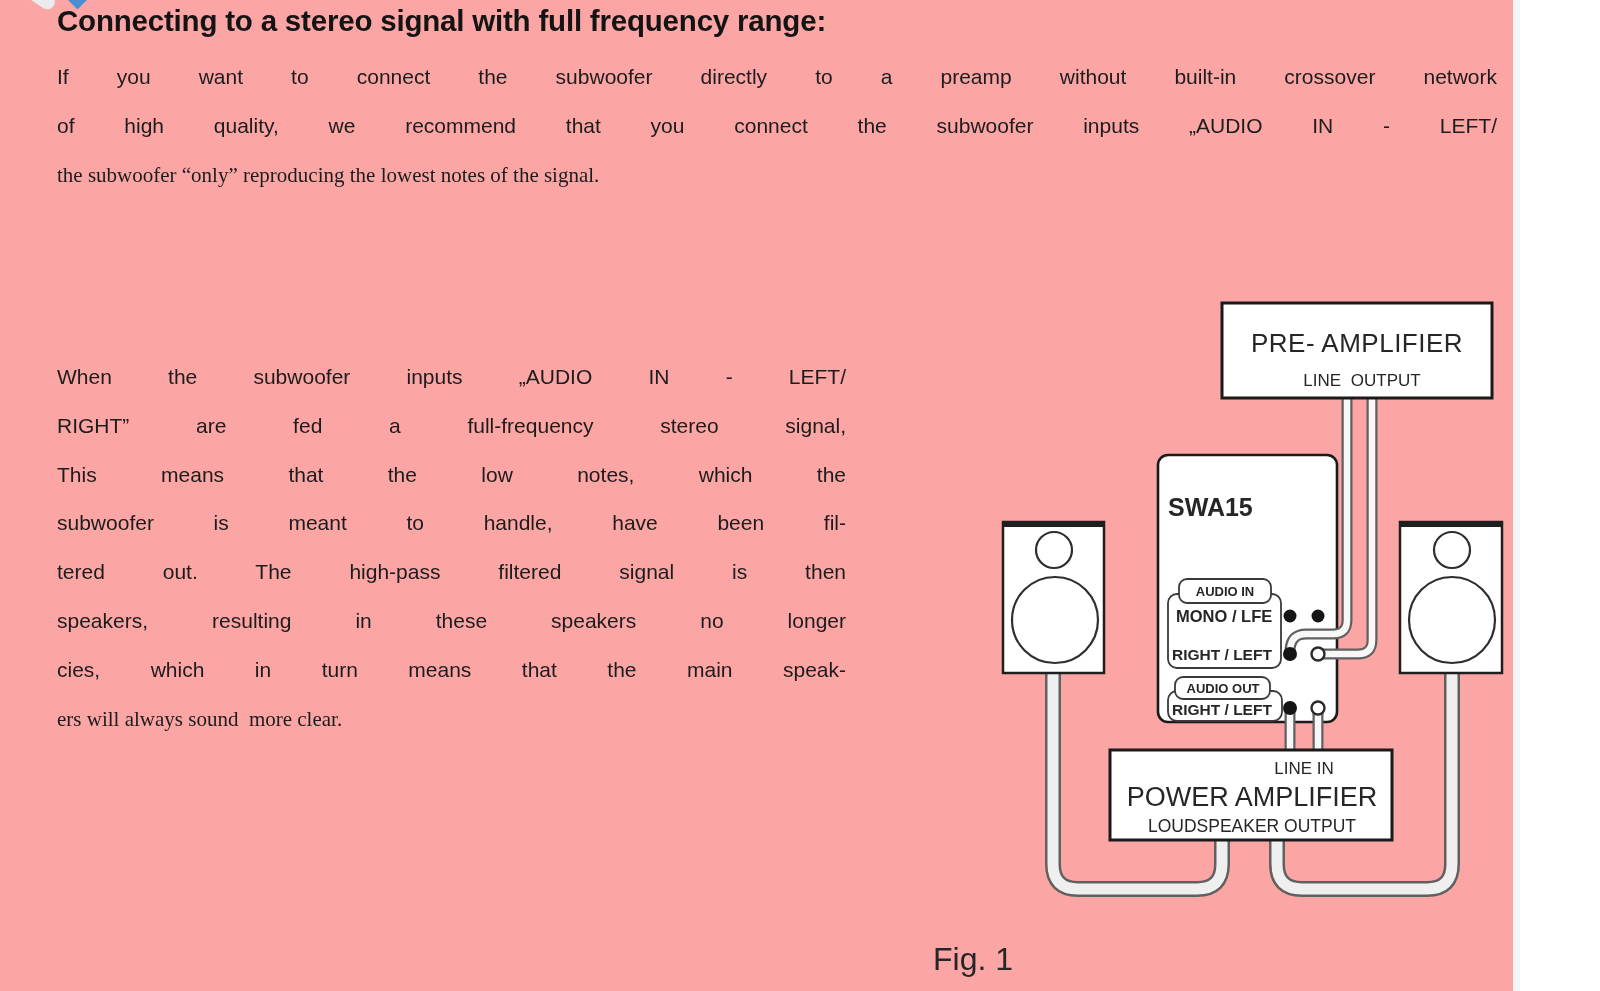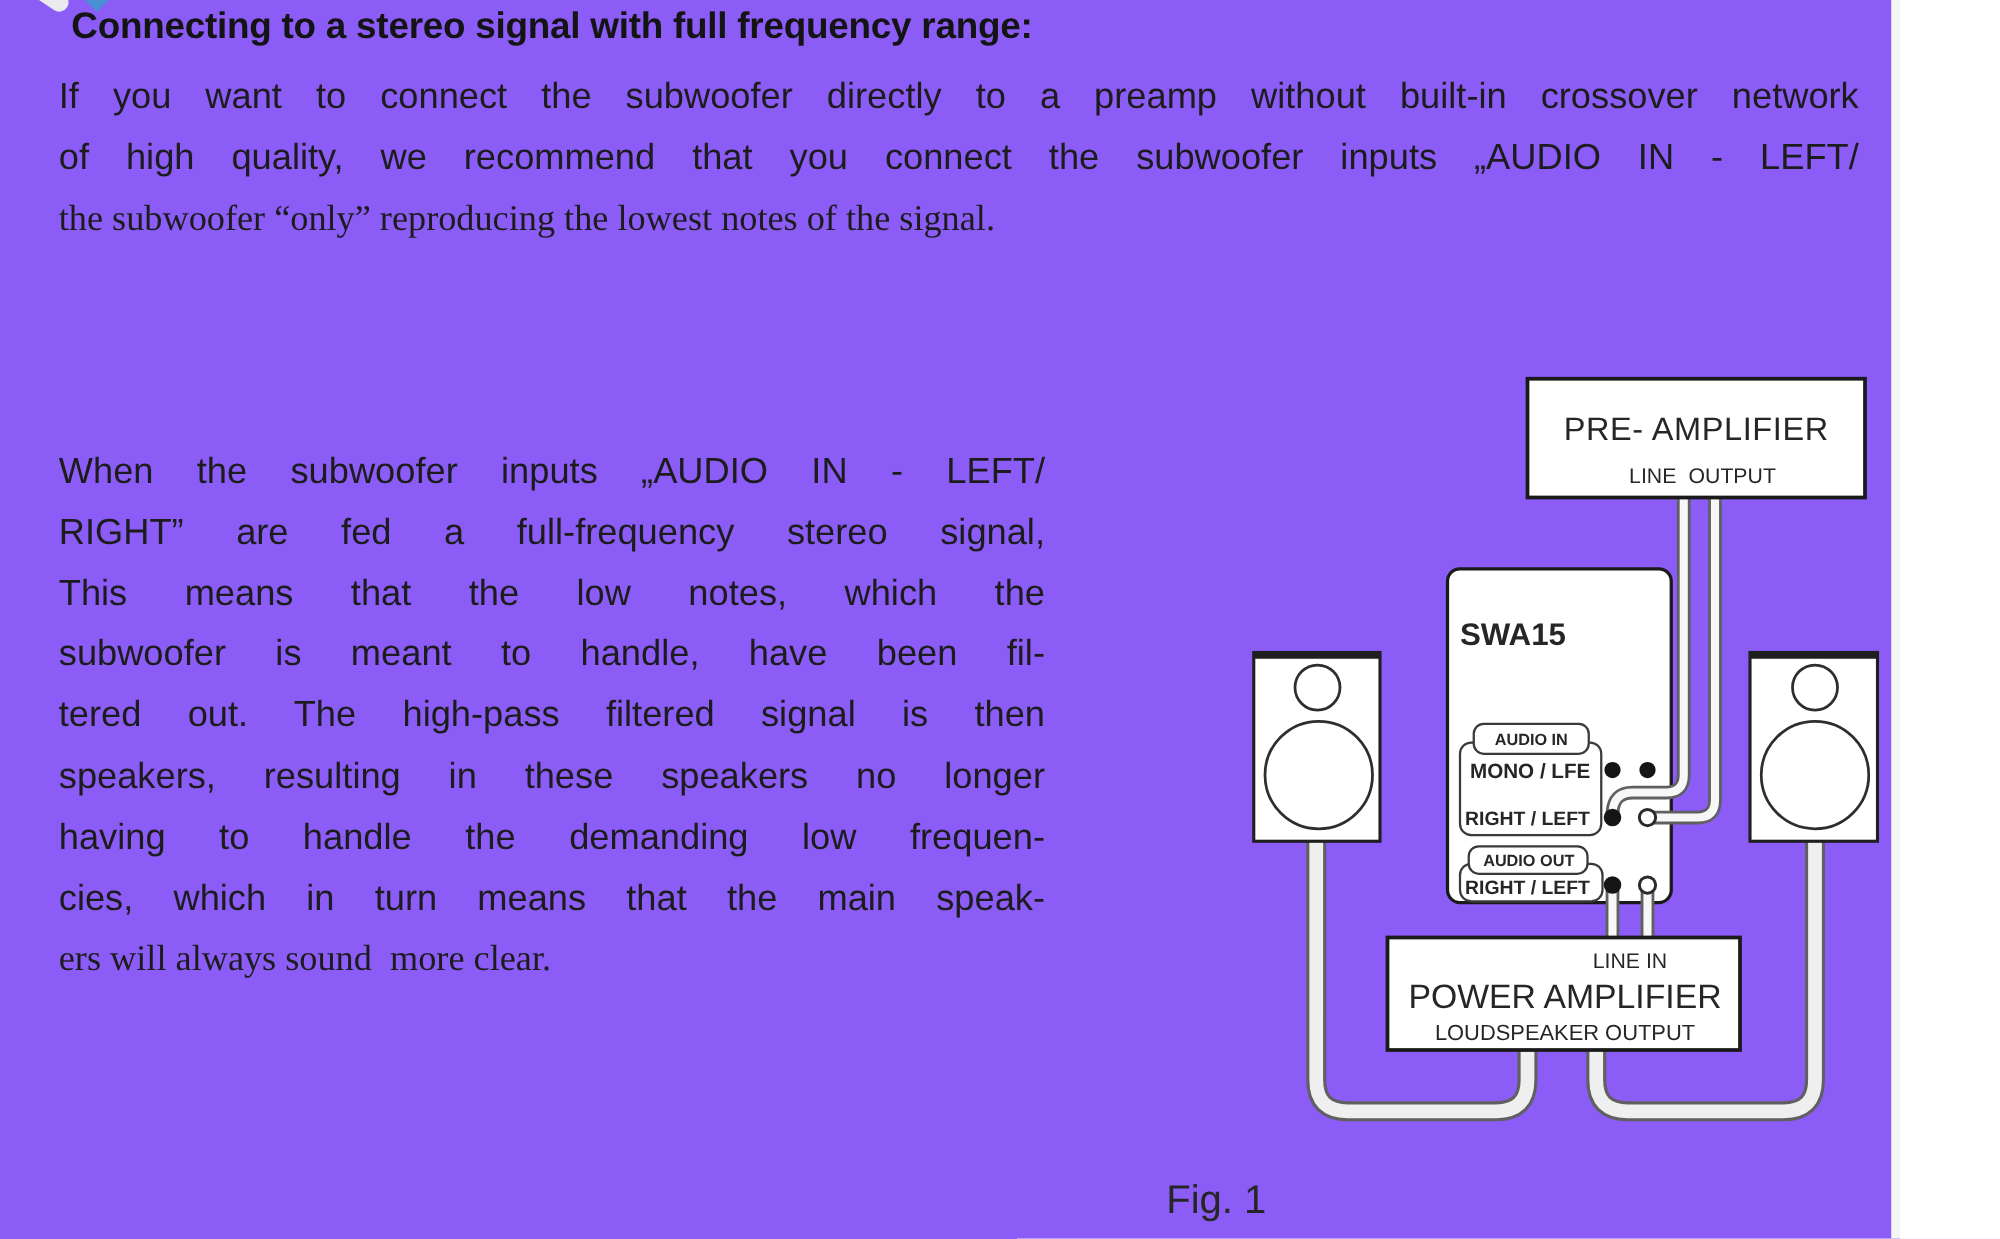--- a/index.html
+++ b/index.html
@@ -1,30 +1,30 @@
 <!DOCTYPE html>
 <html><head>
 <meta charset="utf-8">
 <style>
   html,body{margin:0;padding:0;background:#fff;}
   .page{
     position:relative;
     width:1520px;height:991px;
-    background:#8b5cf6;
+    background:#fca5a5;
     overflow:hidden;
     font-family:"Liberation Sans", sans-serif;
     color:#1d1d1d;
   }
   .heading{
     position:absolute;left:57px;top:4px;width:1100px;
     font-size:29.5px;font-weight:bold;letter-spacing:-0.2px;color:#141414;
   }
   .para{
-    position:absolute;left:47px;
-    font-size:29px;line-height:48.8px;color:#1c1c1c;
+    position:absolute;left:57px;
+    font-size:21px;line-height:48.8px;color:#1c1c1c;
   }
   .para-intro{top:53px;width:1440px;}
   .para-body{top:353px;width:789px;}
   .jline{text-align:justify;text-align-last:justify;white-space:pre-wrap;}
   .jline-last{text-align-last:left;font-family:Liberation Serif, serif;}
   .figure-svg{position:absolute;left:920px;top:292px;}
   .deco{position:absolute;}
   .deco-blue{background:#4a8fd3;width:17px;height:17px;transform:rotate(45deg);}
   .deco-gray{background:#e9ebef;border-radius:9px;}
   .edge-strip{position:absolute;right:0;top:0;width:7px;height:100%;background:#f4f5f7;}
@@ -49,21 +49,20 @@
       <div class="jline jline-last">the subwoofer “only” reproducing the lowest notes of the signal.</div>
     </div>
 
   <div class="para para-body">
       <div class="jline">When the subwoofer inputs „AUDIO IN - LEFT/</div>
       <div class="jline">RIGHT” are fed a full-frequency stereo signal,</div>
       <div class="jline">This means that the low notes, which the</div>
       <div class="jline">subwoofer is meant to handle, have been fil-</div>
       <div class="jline">tered out. The high-pass filtered signal is then</div>
       <div class="jline">speakers, resulting in these speakers no longer</div>
-      <div class="jline">having to handle the demanding low frequen-</div>
       <div class="jline">cies, which in turn means that the main speak-</div>
       <div class="jline jline-last">ers will always sound  more clear.</div>
     </div>
 
   <svg class="figure-svg" width="660" height="699" viewBox="920 292 660 699" xmlns="http://www.w3.org/2000/svg">
 
     <g>
       <rect x="1158" y="455" width="179" height="267" rx="10" fill="#ffffff" stroke="#1a1a1a" stroke-width="2.6"></rect>
       <text x="1168" y="516" font-size="25" font-weight="bold">SWA15</text>
 

